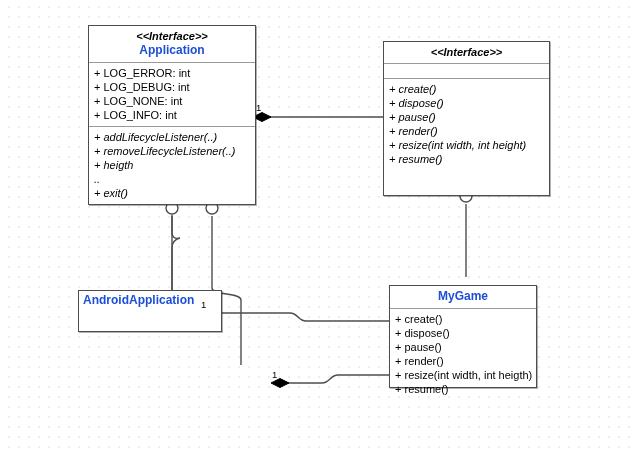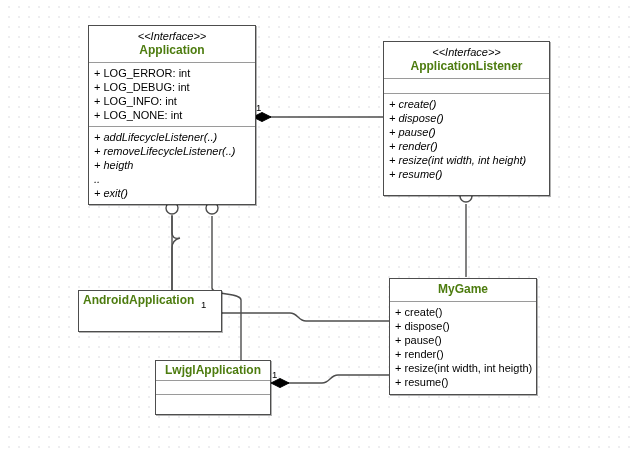--- a/index.html
+++ b/index.html
@@ -37,26 +37,27 @@
   .compartment.last { border-bottom: none; }
   .compartment.empty { height: 15px; padding: 0; }
 
   .cls-stereotype {
     text-align: center;
     font-style: italic;
     font-size: 11px;
     color: #000;
     line-height: 14px;
     white-space: nowrap;
+    font-weight: bold;
   }
   .cls-name {
     text-align: center;
     font-weight: bold;
     font-size: 12px;
-    color: #4d7c0f;
+    color: #1d4ed8;
     line-height: 15px;
     white-space: nowrap;
   }
   .cls-name.left { text-align: left; }
 
   .member {
     font-size: 11px;
     line-height: 14px;
     color: #000;
     white-space: nowrap;
@@ -135,63 +136,55 @@
   <div class="multiplicity" style="left:272px; top:370px;">1</div>
 
   <div class="uml-class" style="left:88px; top:25px; width:168px; height:180px;">
     <div class="compartment">
       <div class="cls-stereotype">&lt;&lt;Interface&gt;&gt;</div>
       <div class="cls-name">Application</div>
     </div>
     <div class="compartment">
       <div class="member">+ LOG_ERROR: int</div>
       <div class="member">+ LOG_DEBUG: int</div>
+      <div class="member">+ LOG_NONE: int</div>
       <div class="member">+ LOG_INFO: int</div>
-      <div class="member">+ LOG_NONE: int</div>
     </div>
     <div class="compartment last">
       <div class="member italic">+ addLifecycleListener(..)</div>
       <div class="member italic">+ removeLifecycleListener(..)</div>
       <div class="member italic">+ heigth</div>
       <div class="member italic">..</div>
       <div class="member italic">+ exit()</div>
     </div>
   </div>
 
   <div class="uml-class" style="left:383px; top:41px; width:167px; height:155px;">
     <div class="compartment">
       <div class="cls-stereotype">&lt;&lt;Interface&gt;&gt;</div>
-      <div class="cls-name">ApplicationListener</div>
     </div>
     <div class="compartment empty"></div>
     <div class="compartment last">
       <div class="member italic">+ create()</div>
       <div class="member italic">+ dispose()</div>
       <div class="member italic">+ pause()</div>
       <div class="member italic">+ render()</div>
       <div class="member italic">+ resize(int width, int height)</div>
       <div class="member italic">+ resume()</div>
     </div>
   </div>
 
   <div class="uml-class" style="left:78px; top:290px; width:144px; height:42px;">
     <div class="compartment last" style="padding:2px 4px;">
       <div class="cls-name left">AndroidApplication</div>
     </div>
   </div>
 
-  <div class="uml-class" style="left:155px; top:360px; width:116px; height:55px;">
-    <div class="compartment" style="padding:2px 4px;">
-      <div class="cls-name">LwjglApplication</div>
-    </div>
-    <div class="compartment empty" style="height:14px;"></div>
-    <div class="compartment last empty" style="height:18px;"></div>
-  </div>
 
-  <div class="uml-class" style="left:389px; top:278px; width:148px; height:117px;">
+  <div class="uml-class" style="left:389px; top:285px; width:148px; height:103px;">
     <div class="compartment" style="padding:3px 4px 4px 4px;">
       <div class="cls-name">MyGame</div>
     </div>
     <div class="compartment last">
       <div class="member">+ create()</div>
       <div class="member">+ dispose()</div>
       <div class="member">+ pause()</div>
       <div class="member">+ render()</div>
       <div class="member">+ resize(int width, int heigth)</div>
       <div class="member">+ resume()</div>

